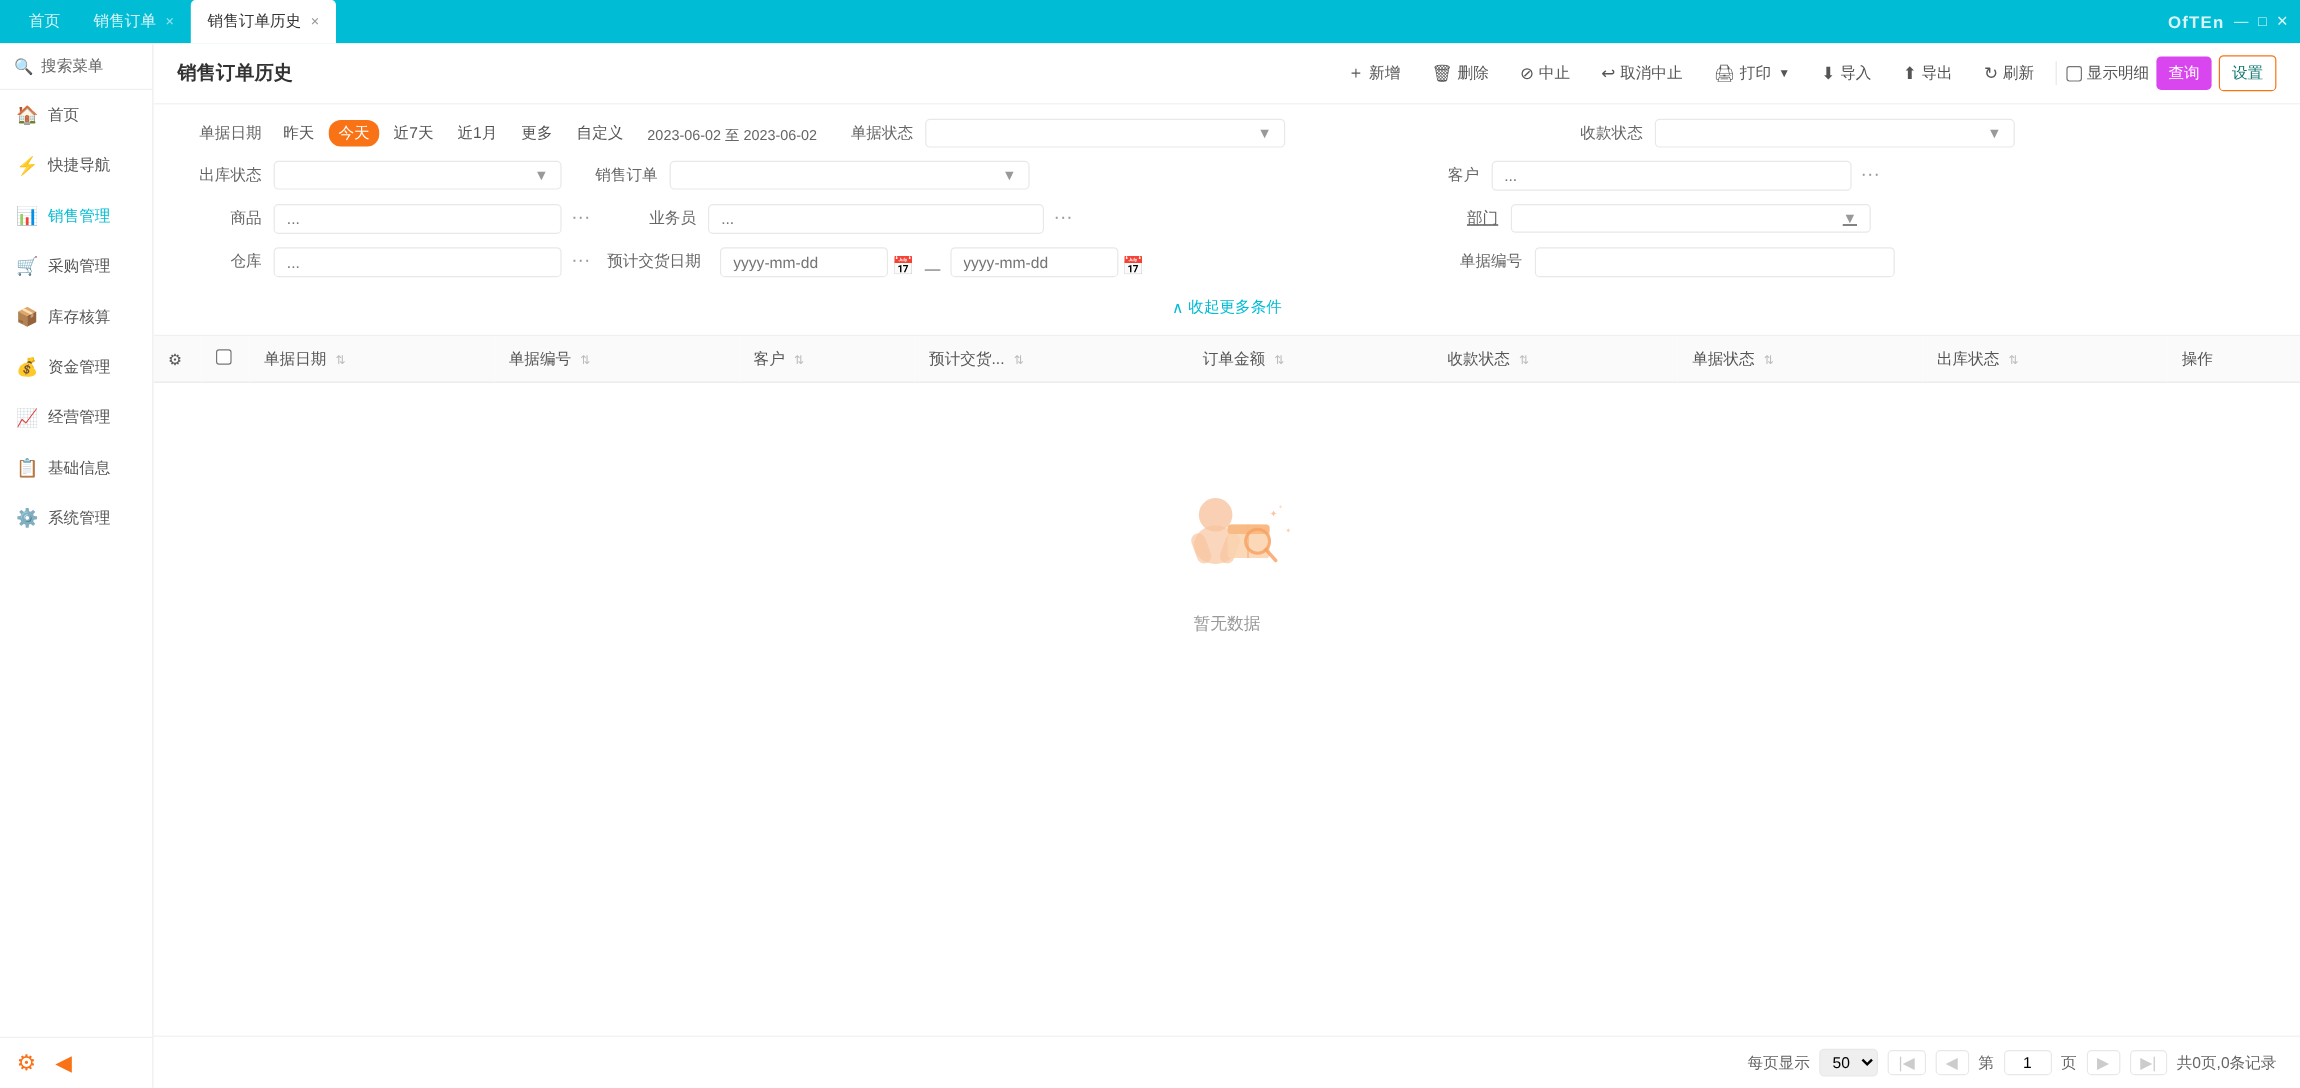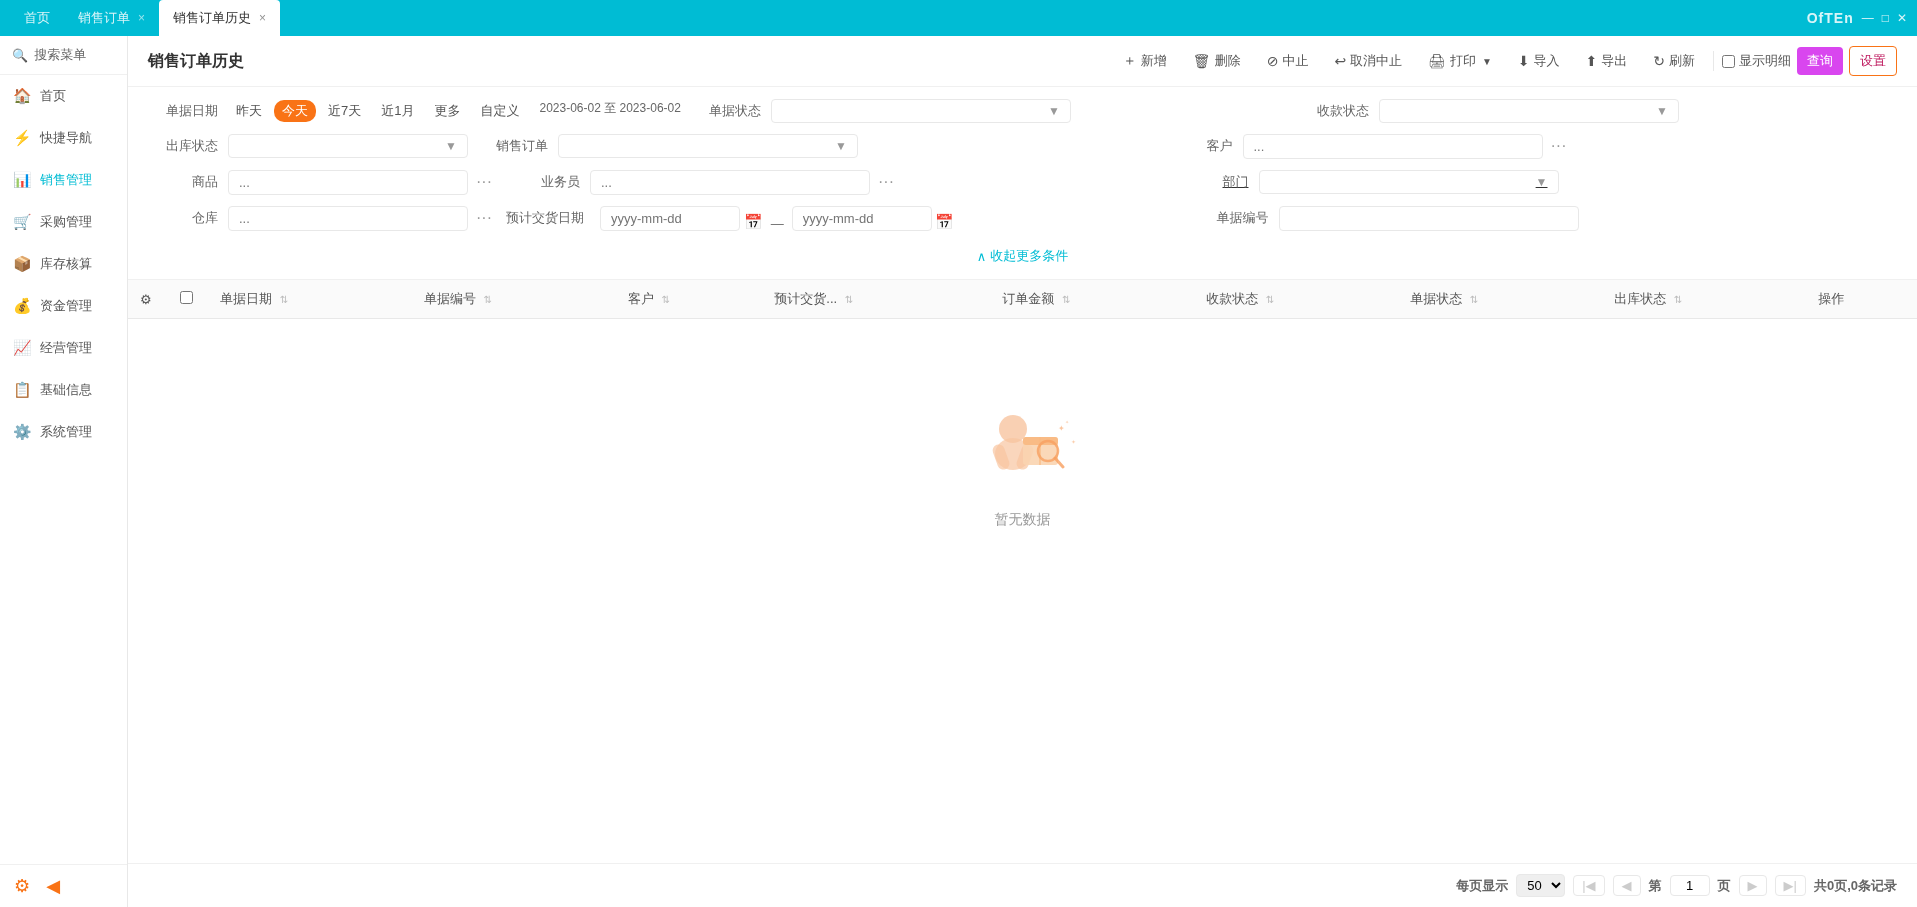--- a/index.html
+++ b/index.html
@@ -38,21 +38,21 @@
     .toolbar-btn.primary { background: #f97316; color: white; }
     .toolbar-divider { width: 1px; height: 20px; background: #e8e8e8; margin: 0 2px; }
     .display-toggle { display: flex; align-items: center; gap: 4px; font-size: 13px; color: #555; cursor: pointer; }
     .display-toggle input[type=checkbox] { cursor: pointer; }
 
     
     .filter-area { padding: 12px 20px; border-bottom: 1px solid #f0f0f0; flex-shrink: 0; }
     .filter-row { display: flex; align-items: center; gap: 0; margin-bottom: 10px; }
     .filter-row:last-child { margin-bottom: 0; }
     .filter-label { width: 80px; color: #666; font-size: 13px; text-align: right; padding-right: 10px; flex-shrink: 0; }
-    .date-preset { display: flex; align-items: flex-start; gap: 4px; }
+    .date-preset { display: flex; align-items: flex-end; gap: 4px; }
     .date-btn { padding: 2px 8px; border: none; background: none; cursor: pointer; color: #555; font-size: 13px; border-radius: 3px; }
     .date-btn.active { background: #f97316; color: white; border-radius: 10px; }
     .date-range { color: #666; font-size: 12px; margin-left: 8px; }
     .filter-select { display: flex; align-items: center; border: 1px solid #e8e8e8; border-radius: 4px; padding: 4px 10px; min-width: 200px; cursor: pointer; background: white; }
     .filter-select-text { flex: 1; color: #999; font-size: 13px; }
     .filter-select-arrow { color: #999; font-size: 12px; margin-left: 6px; }
     .filter-input { border: 1px solid #e8e8e8; border-radius: 4px; padding: 4px 10px; min-width: 200px; outline: none; font-size: 13px; color: #333; }
     .filter-dots { color: #999; cursor: pointer; padding: 4px 8px; font-size: 16px; }
     .date-input-group { display: flex; align-items: flex-end; gap: 4px; }
     .date-input { border: 1px solid #e8e8e8; border-radius: 4px; padding: 4px 10px; width: 140px; outline: none; font-size: 13px; color: #999; }
@@ -66,21 +66,21 @@
     .data-table th { background: #fafafa; border-bottom: 1px solid #e8e8e8; padding: 10px 12px; font-size: 13px; font-weight: 500; color: #555; text-align: left; white-space: nowrap; cursor: pointer; }
     .data-table th .sort-icon { font-size: 10px; margin-left: 4px; color: #bbb; }
     .data-table td { border-bottom: 1px solid #f0f0f0; padding: 10px 12px; font-size: 13px; color: #333; }
     .table-settings { width: 40px; text-align: center; }
     .table-checkbox { width: 40px; text-align: center; }
     .empty-state { display: flex; flex-direction: column; align-items: center; justify-content: center; padding: 80px 0; }
     .empty-text { color: #999; font-size: 14px; }
 
     
     .pagination { display: flex; align-items: center; justify-content: flex-end; padding: 10px 20px; border-top: 1px solid #f0f0f0; gap: 8px; flex-shrink: 0; background: white; }
-    .pagination-text { color: #666; font-size: 13px; font-weight: bold; }
+    .pagination-text { color: #666; font-size: 13px; }
     .pagination-select { border: 1px solid #e8e8e8; border-radius: 4px; padding: 2px 6px; font-size: 13px; cursor: pointer; }
     .pagination-btn { border: 1px solid #e8e8e8; background: white; border-radius: 4px; padding: 2px 8px; cursor: pointer; color: #555; font-size: 13px; }
     .pagination-btn:disabled { color: #ccc; cursor: not-allowed; }
     .pagination-input { border: 1px solid #e8e8e8; border-radius: 4px; padding: 2px 6px; width: 40px; text-align: center; font-size: 13px; outline: none; }
 
     
     .empty-illustration { width: 120px; height: 100px; position: relative; margin-bottom: 12px; }
     .empty-illustration svg { width: 100%; height: 100%; }
   </style>
 </head>
@@ -194,21 +194,21 @@
           <span>刷新</span>
         </button>
         <div class="toolbar-divider"></div>
         <label class="display-toggle">
           <input type="checkbox" style="">
           <span>显示明细</span>
         </label>
         <button class="toolbar-btn primary" style="background:#d946ef;color:white;">
           <span>查询</span>
         </button>
-        <button class="toolbar-btn" style="border:1px solid #f97316;color:#be185d;">
+        <button class="toolbar-btn" style="border:1px solid #f97316;color:#0f766e;">
           <span>设置</span>
         </button>
       </div>
     </div>
 
     <div class="filter-area">
 
       <div class="filter-row">
         <span class="filter-label">单据日期</span>
         <div class="date-preset">

